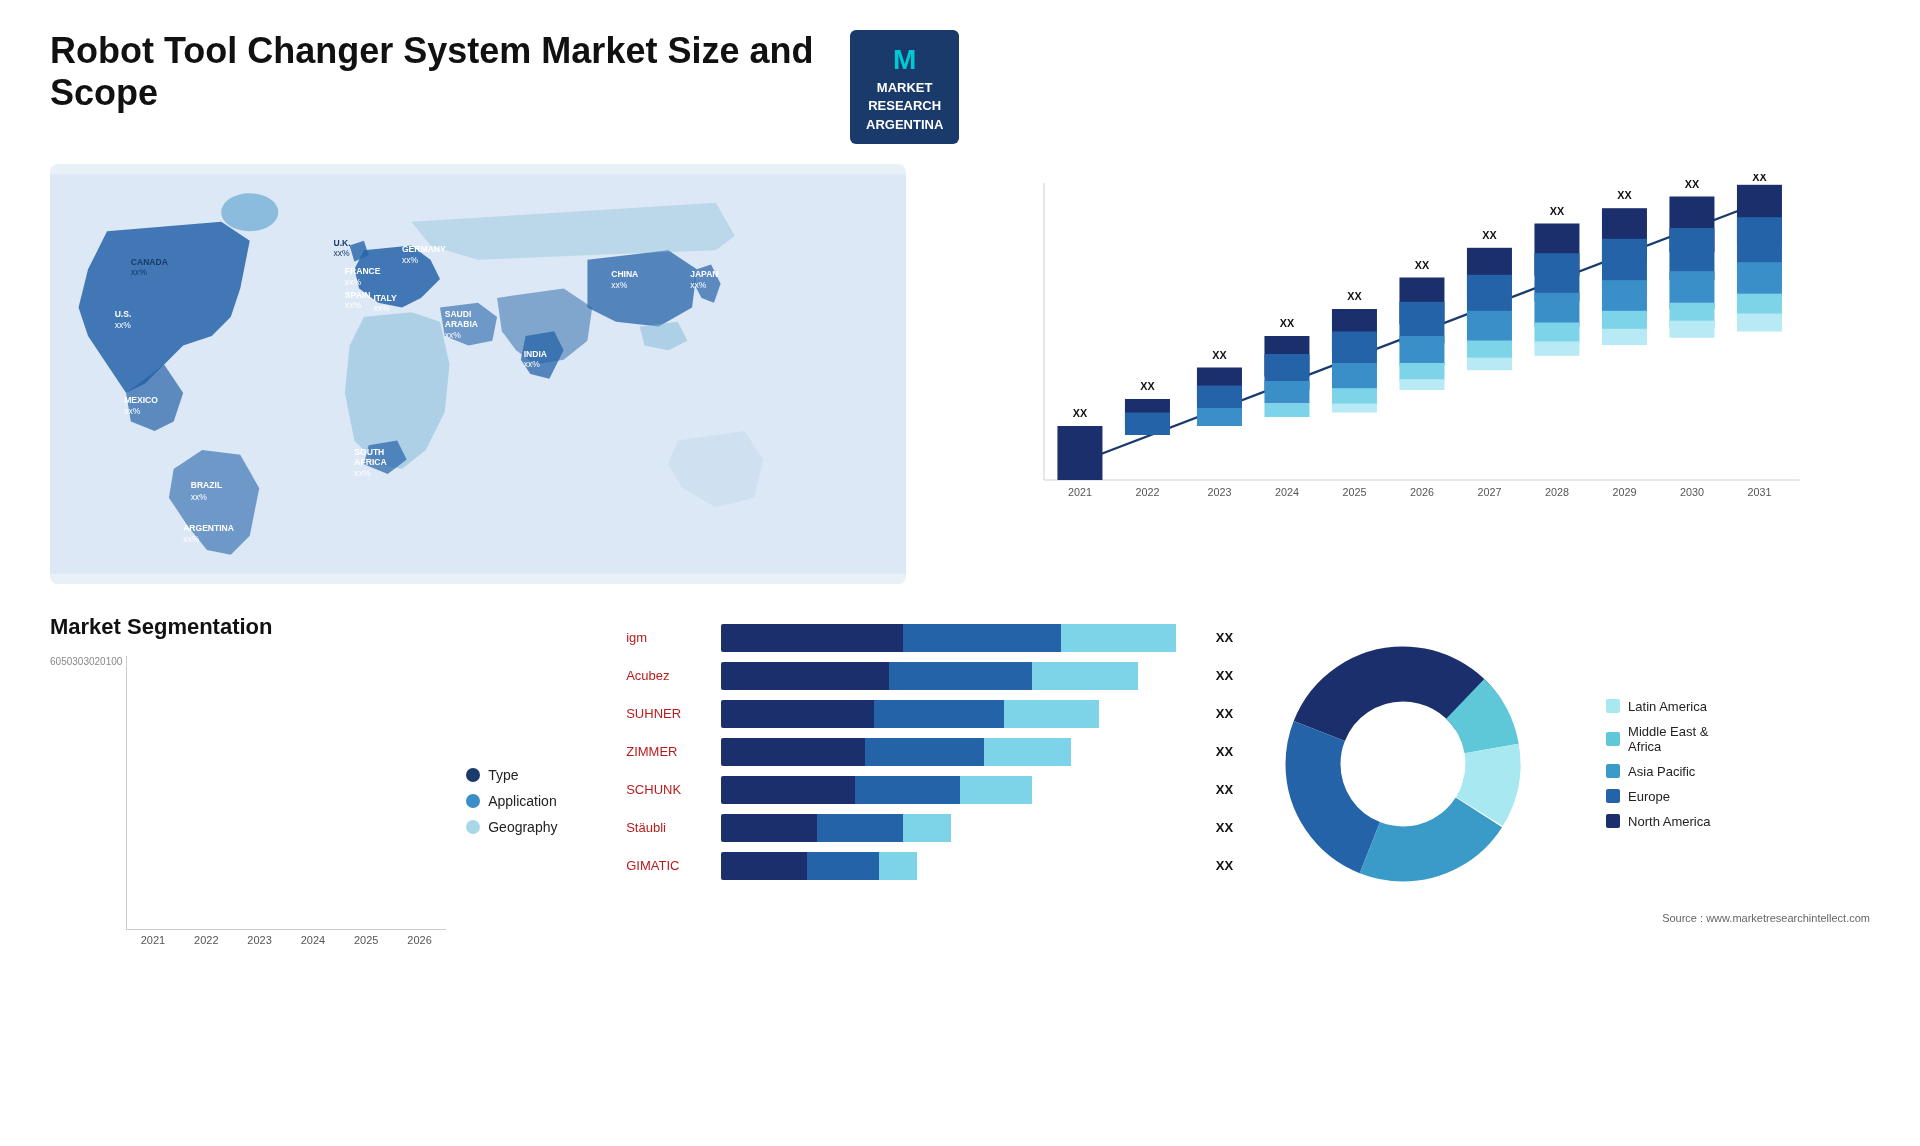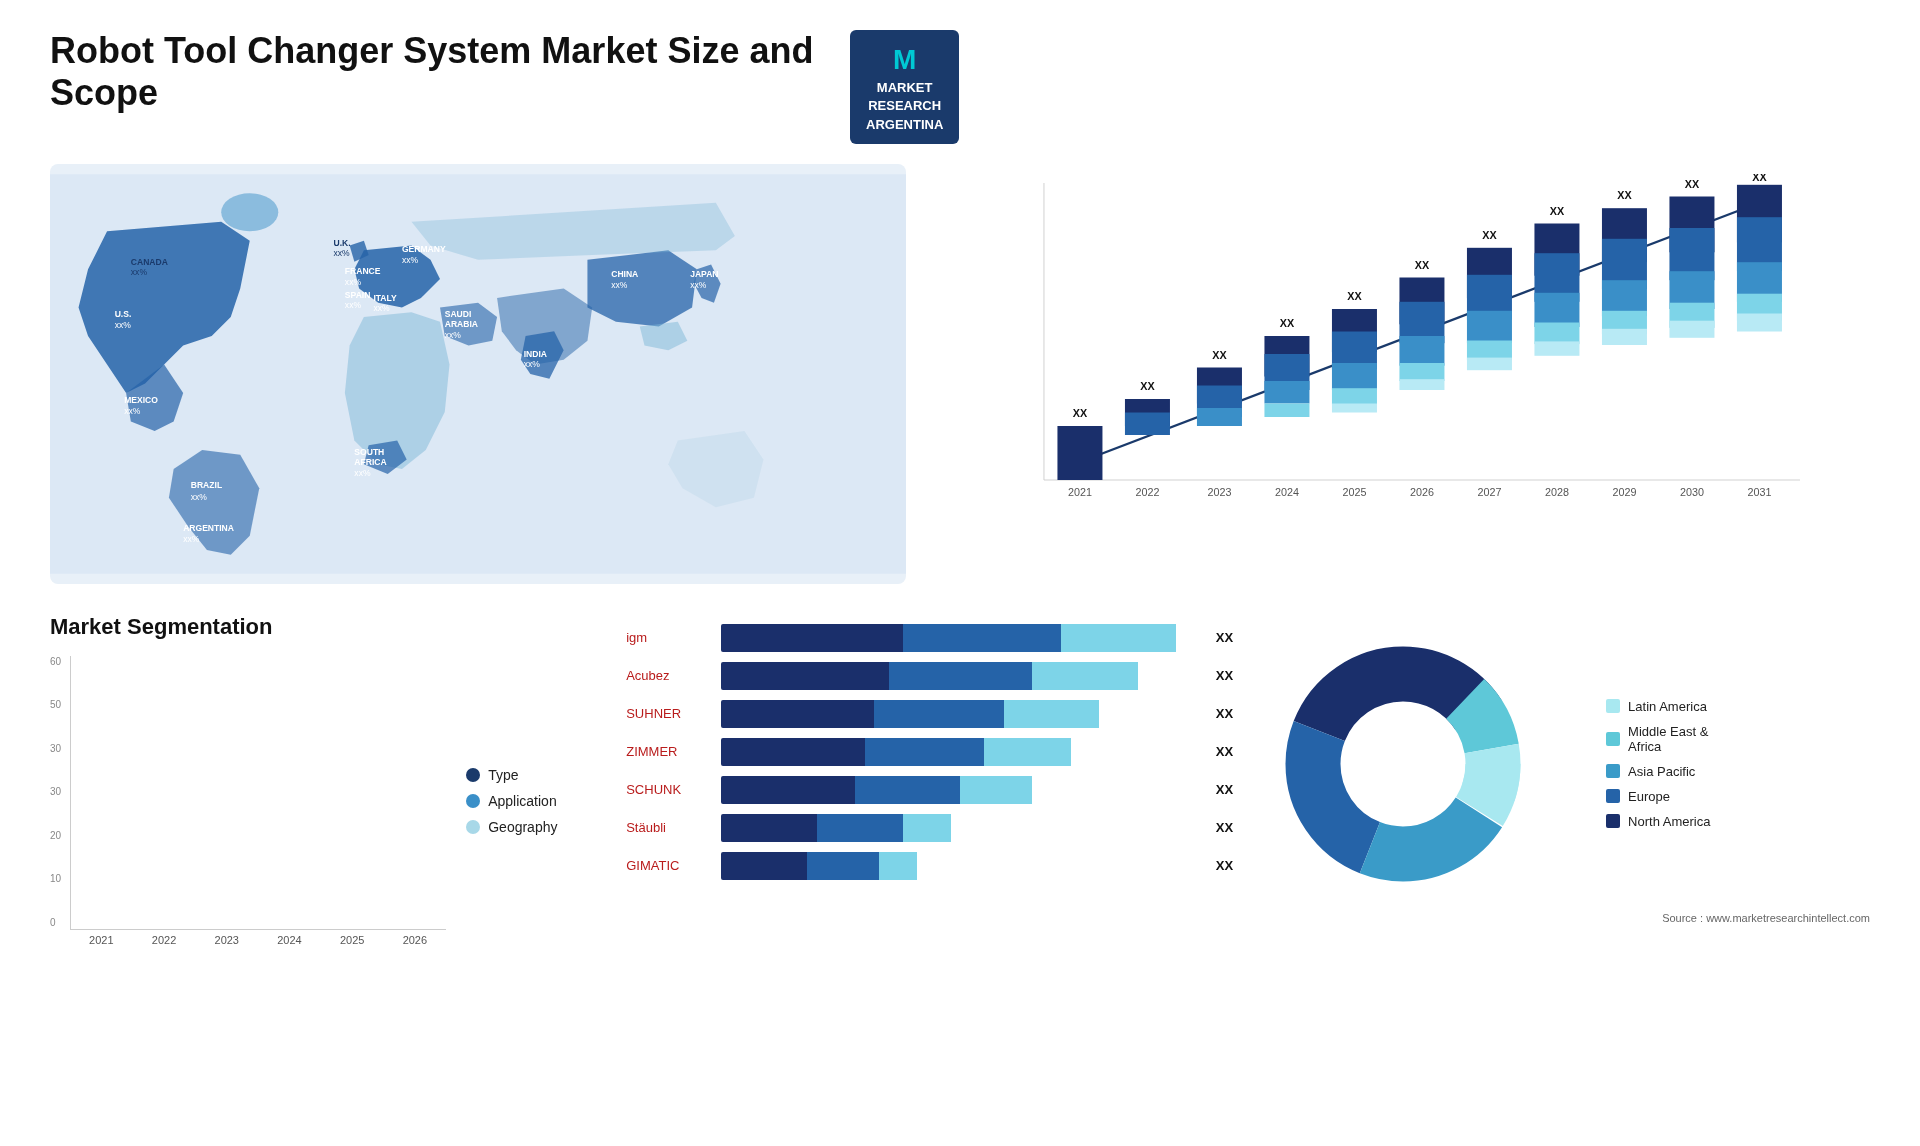--- a/index.html
+++ b/index.html
@@ -421,21 +421,21 @@
   </div>
 </div>
 
 <div class="bottom-row">
 
   <div class="segmentation-section">
     <div class="section-title">Market Segmentation</div>
     <div style="display:flex; gap: 20px; height: 290px;">
 
       <div style="display:flex; height:100%; align-items:flex-end; position:relative; flex:1;">
-        <div style="display:flex; flex-direction:column; justify-content:space-between; font-size:10px; color:#888; height:100%; padding-bottom:18px; min-width:20px; text-align:left; padding-right:4px;">
+        <div style="display:flex; flex-direction:row; justify-content:space-between; font-size:10px; color:#888; height:100%; padding-bottom:18px; min-width:20px; text-align:center; padding-right:4px;">
           <span>60</span>
           <span>50</span>
           <span>30</span>
           <span>30</span>
           <span>20</span>
           <span>10</span>
           <span>0</span>
         </div>
         <div style="flex:1; height:100%; display:flex; flex-direction:column;">
           <div style="flex:1; border-bottom:1px solid #ccc; border-left:1px solid #ccc; display:flex; align-items:flex-end; padding: 0 4px 0 4px; gap:8px;">

